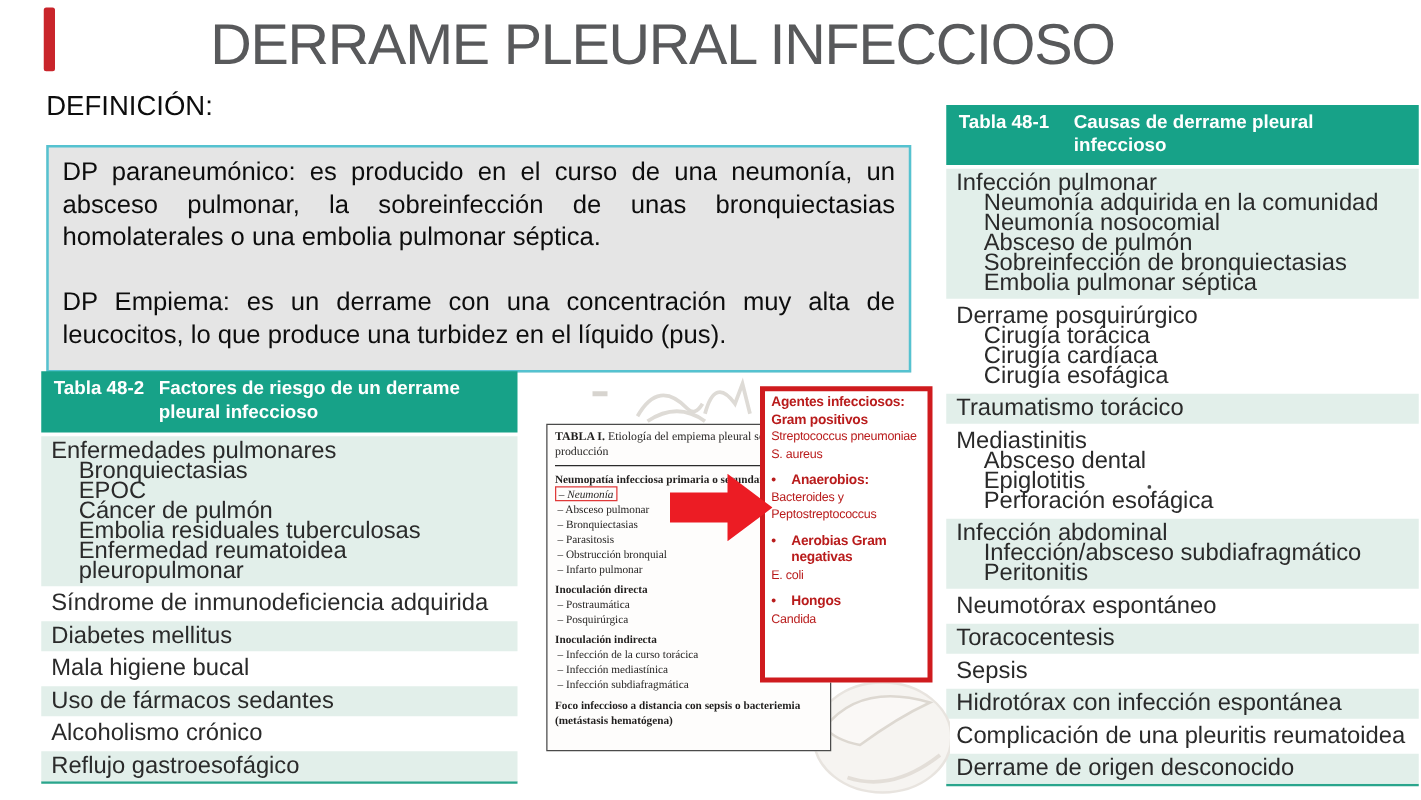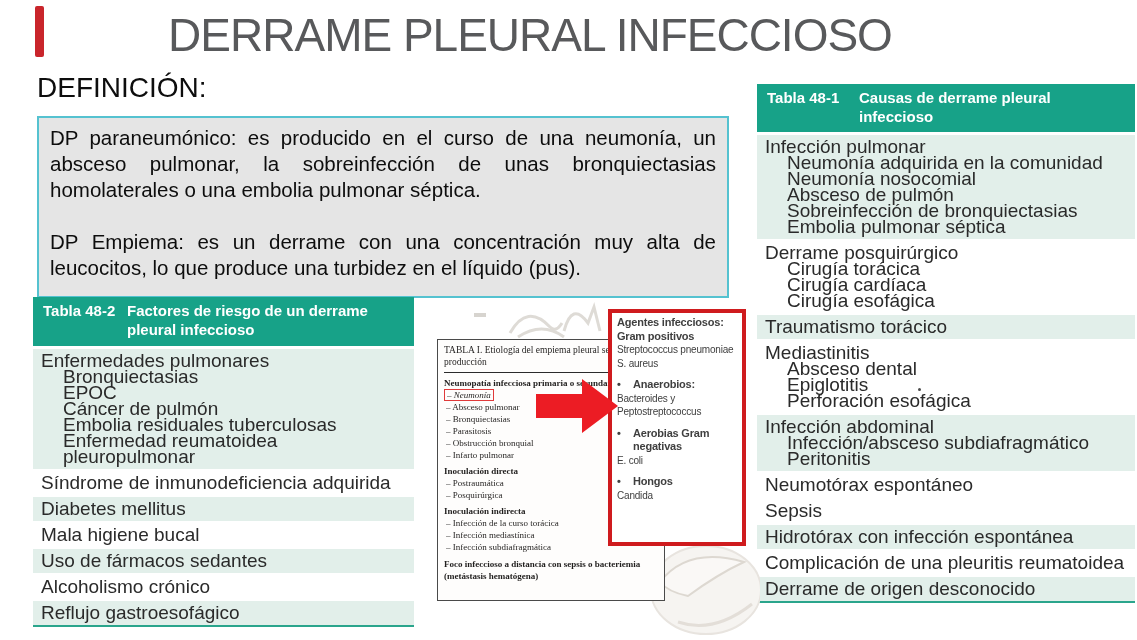--- a/index.html
+++ b/index.html
@@ -6,21 +6,21 @@
   body{width:1137px;height:640px;position:relative;background:#ffffff;
        font-family:"Liberation Sans",sans-serif;overflow:hidden;color:#1c1c1c;}
 
   
   .slide-title{position:absolute;left:0;top:8px;width:1060px;text-align:center;
        font-size:46px;letter-spacing:-1px;color:#58595b;white-space:nowrap;}
 
   .red-bar{position:absolute;left:35px;top:6px;width:9px;height:51px;background:#c9252b;border-radius:2px;}
 
   
-  .def-label{position:absolute;left:37px;top:72px;font-size:28px;color:#0d0d0d;}
+  .def-label{position:absolute;left:37px;top:72px;font-size:22px;color:#0d0d0d;}
   .def-box{position:absolute;left:37px;top:101px;width:666px;height:164px;
        border:2px solid #55c2d0;background:#e5e5e5;padding:7px 11px;
        font-size:20.5px;line-height:1.27;text-align:justify;color:#0d0d0d;margin-top:15px;}
   .def-box p{margin:0;}
   .def-box p+p{margin-top:26px;}
 
   
   .gtable{position:absolute;}
   .gtable .hdr{background:#17a288;color:#fff;font-weight:bold;font-size:15px;
        display:flex;padding:5px 10px 6px 10px;line-height:1.25;}
@@ -39,38 +39,38 @@
   .grow.last{margin-bottom:0;}
 
   .stray-dot{position:absolute;left:918px;top:388px;width:3px;height:3px;background:#4a4a4a;border-radius:50%;}
 
   
   .scan-table{position:absolute;left:437px;top:339px;width:228px;height:262px;
        border:1px solid #4a4a4a;background:#fefdfc;z-index:2;
        font-family:"Liberation Serif","DejaVu Serif",serif;font-size:9px;
        line-height:12px;color:#211f1e;padding:4px 6px;box-sizing:border-box;}
   .scan-title{font-size:9.5px;}
-  .scan-title b{font-weight:normal;}
+  .scan-title b{font-weight:bold;}
   .scan-rule{border:none;border-top:1px solid #2b2b2b;margin:4px 0 3px 0;}
   .scan-h{font-weight:bold;margin-top:4px;}
   .scan-i{padding-left:2px;}
   .redbox{border:1px solid #e03a3a;padding:0 2px;margin-left:-2px;font-style:italic;}
   .scan-foot{font-weight:bold;margin-top:5px;}
 
   
   .sketch{position:absolute;left:472px;top:293px;z-index:1;}
   .dish{position:absolute;left:648px;top:544px;z-index:1;}
 
   
   .arrow{position:absolute;left:536px;top:379px;z-index:5;}
 
   
   .agents-box{position:absolute;left:608px;top:309px;width:138px;height:237px;z-index:4;
        border:4px solid #cf1b1e;background:#fff;box-sizing:border-box;
-       padding:3px 5px;color:#404040;}
+       padding:3px 5px;color:#b91c1c;}
   .aline{font-size:10px;line-height:13.5px;letter-spacing:-0.2px;display:flex;}
   .aline.b{font-weight:bold;font-size:11px;}
   .aline.gap{margin-top:8px;}
   .aline .bullet{flex:0 0 16px;font-weight:bold;}
 </style>
 </head>
 <body>
 
 <div class="red-bar"></div>
 
@@ -146,20 +146,23 @@
         <div class="ln ind">Epiglotitis</div>
         <div class="ln ind">Perforación esofágica</div>
       </div>
       <div class="grow shaded">
         <div class="ln">Infección abdominal</div>
         <div class="ln ind">Infección/absceso subdiafragmático</div>
         <div class="ln ind">Peritonitis</div>
       </div>
       <div class="grow">
         <div class="ln">Neumotórax espontáneo</div>
+      </div>
+      <div class="grow shaded">
+        <div class="ln">Toracocentesis</div>
       </div>
       <div class="grow">
         <div class="ln">Sepsis</div>
       </div>
       <div class="grow shaded">
         <div class="ln">Hidrotórax con infección espontánea</div>
       </div>
       <div class="grow">
         <div class="ln">Complicación de una pleuritis reumatoidea</div>
       </div>

